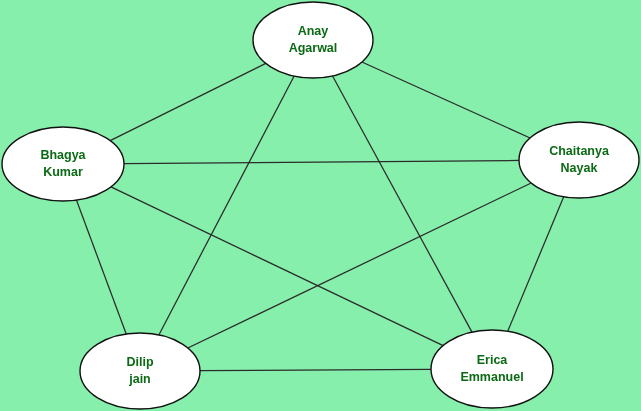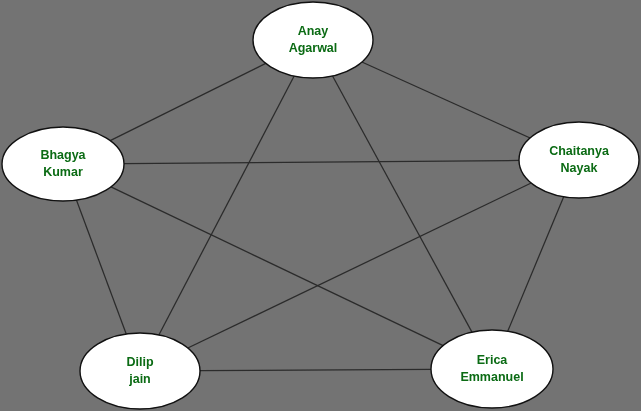--- a/index.html
+++ b/index.html
@@ -11,21 +11,21 @@
   body {
     width: 641px;
     height: 411px;
     overflow: hidden;
     font-family: "Liberation Sans", sans-serif;
   }
   #graph-canvas {
     position: relative;
     width: 641px;
     height: 411px;
-    background: #737373;
+    background: #86efac;
   }
   #graph-svg {
     position: absolute;
     top: 0;
     left: 0;
     width: 641px;
     height: 411px;
     display: block;
   }
   .edge-line {

